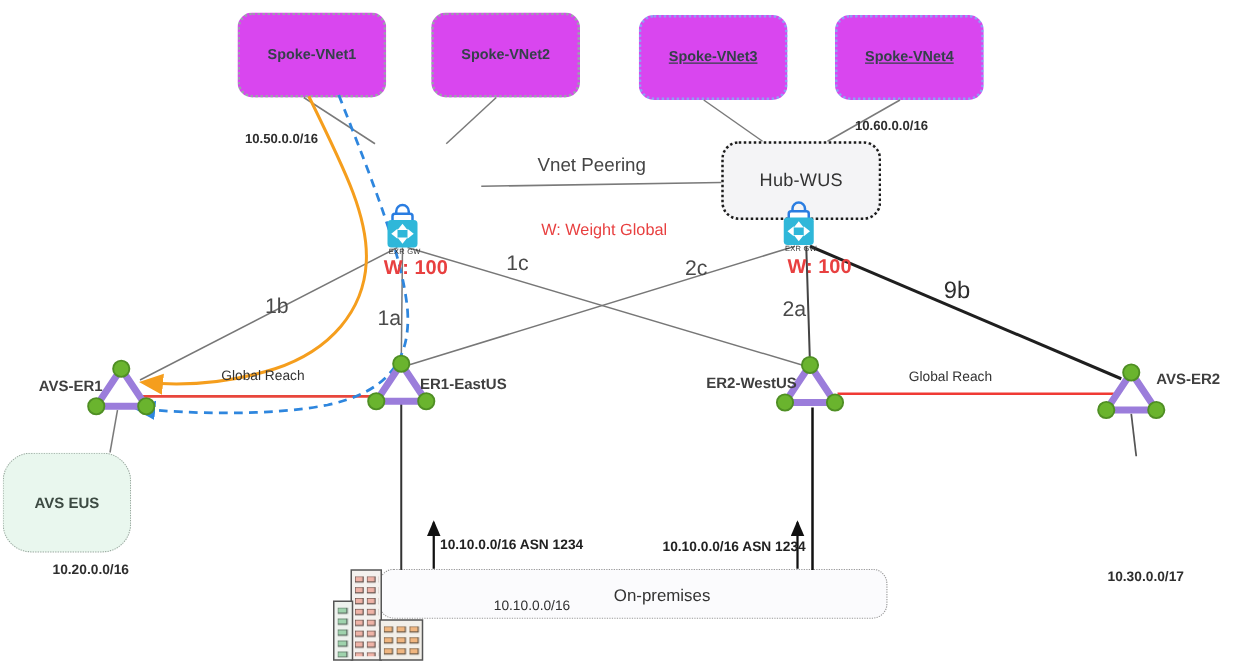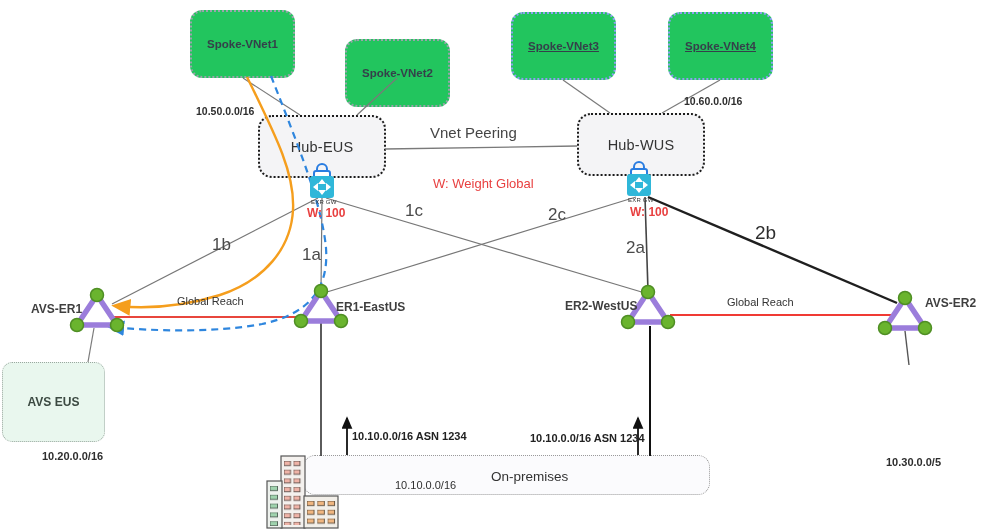--- a/index.html
+++ b/index.html
@@ -1,66 +1,63 @@
 <!DOCTYPE html>
 <html><head>
 <meta charset="utf-8">
 <style>
   html,body{margin:0;padding:0;background:#fff;}
   .canvas{position:relative;width:999px;height:530px;background:#ffffff;overflow:hidden;
           font-family:"Liberation Sans", sans-serif;color:#3a3a3a;}
   .layer{position:absolute;left:0;top:0;pointer-events:none;}
   .box{position:absolute;border-radius:12px;box-sizing:border-box;display:flex;align-items:center;justify-content:center;}
-  .spoke{width:105px;height:68px;background:#22c55e;border:2px dotted #9aa3ab;font-size:11.5px;font-weight:600;color:#35404a;}
+  .spoke{width:119px;height:68px;background:#d946ef;border:2px dotted #9aa3ab;font-size:11.5px;font-weight:600;color:#35404a;}
   .spoke.blue{border-color:#8e9ff2;text-decoration:underline;}
   .hub{width:128px;height:63px;background:#f4f4f6;border:2.5px dotted #1c1c1c;border-radius:14px;
        font-size:14.5px;color:#333;letter-spacing:.2px;}
   .avsbox{background:#e9f7ee;border:1.6px dotted #9aa79f;border-radius:10px;font-size:12px;color:#3c4a42;font-weight:600;}
   .onprem{width:407px;height:40px;background:#fbfbfd;border:1.6px dotted #9a9a9a;border-radius:12px;}
   .lbl{position:absolute;white-space:nowrap;}
   .cidr{font-size:10.5px;font-weight:600;color:#2e2e2e;}
   .peer{font-size:15px;color:#454545;text-align:right;}
   .red{color:#e84040;}
   .note{font-size:13px;}
-  .w100{font-size:12px;font-weight:600;}
+  .w100{font-size:16px;font-weight:600;}
   .linklbl{font-size:17px;color:#4a4a4a;}
   .linklbl.big{font-size:19px;color:#2e2e2e;}
   .node{font-size:12px;font-weight:600;color:#3f3f3f;}
   .gr{font-size:11px;color:#333;}
   .small{font-size:11px;color:#2f2f2f;text-align:right;}
   .bgp{font-size:11px;font-weight:600;color:#222;}
   .gwlbl{position:absolute;font-size:6px;color:#333;letter-spacing:.2px;}
   .onpremlbl{font-size:13.5px;color:#333;margin-left:31px;}
 </style>
 </head>
 <body>
 
 <div class="canvas">
 
   <div class="box spoke" style="left:190px;top:10px;">
     <span>Spoke-VNet1</span>
   </div>
-  <div class="box spoke" style="left:345px;top:10px;margin-top:29px;">
+  <div class="box spoke" style="left:345px;top:10px;">
     <span>Spoke-VNet2</span>
   </div>
   <div class="box spoke blue" style="left:511px;top:12px;">
     <span>Spoke-VNet3</span>
   </div>
   <div class="box spoke blue" style="left:668px;top:12px;">
     <span>Spoke-VNet4</span>
   </div>
 
-  <div class="box hub" style="left:258px;top:115px;">
-    <span>Hub-EUS</span>
-  </div>
   <div class="box hub" style="left:577px;top:113px;">
     <span>Hub-WUS</span>
   </div>
 
-  <div class="box avsbox" style="left:2px;top:362px;width:103px;height:80px;">
+  <div class="box avsbox" style="left:2px;top:362px;width:103px;height:80px;border-radius:23px;">
     <span>AVS EUS</span>
   </div>
 
   <div class="box onprem" style="left:303px;top:455px;"></div>
 
   <svg class="layer" width="999" height="530" viewBox="0 0 999 530">
     <defs>
       <marker id="mBlack" markerWidth="8" markerHeight="8" refX="6" refY="3" orient="auto">
         <path d="M0,0 L7,3 L0,6 Z" fill="#111"></path>
       </marker>
@@ -167,32 +164,32 @@
   <div class="lbl w100 red" style="left:630px;top:205px;">W: 100</div>
 
   <div class="gwlbl" style="left:311px;top:199px;">EXR GW</div>
   <div class="gwlbl" style="left:628px;top:197px;">EXR GW</div>
 
   <div class="lbl linklbl" style="left:212px;top:235px;">1b</div>
   <div class="lbl linklbl" style="left:302px;top:245px;">1a</div>
   <div class="lbl linklbl" style="left:405px;top:201px;">1c</div>
   <div class="lbl linklbl" style="left:548px;top:205px;">2c</div>
   <div class="lbl linklbl" style="left:626px;top:238px;">2a</div>
-  <div class="lbl linklbl big" style="left:755px;top:222px;">2b</div>
+  <div class="lbl linklbl big" style="left:755px;top:222px;">9b</div>
 
   <div class="lbl node" style="left:31px;top:302px;">AVS-ER1</div>
   <div class="lbl node" style="left:336px;top:300px;">ER1-EastUS</div>
   <div class="lbl node" style="left:565px;top:299px;">ER2-WestUS</div>
   <div class="lbl node" style="left:925px;top:296px;">AVS-ER2</div>
 
   <div class="lbl gr" style="left:177px;top:295px;">Global Reach</div>
   <div class="lbl gr" style="left:727px;top:296px;">Global Reach</div>
 
   <div class="lbl cidr" style="left:42px;top:450px;font-size:11px;">10.20.0.0/16</div>
-  <div class="lbl cidr" style="left:886px;top:456px;font-size:11px;">10.30.0.0/5</div>
+  <div class="lbl cidr" style="left:886px;top:456px;font-size:11px;">10.30.0.0/17</div>
 
   <div class="lbl onpremlbl" style="left:460px;top:469px;">On-premises</div>
   <div class="lbl small" style="left:395px;top:479px;">10.10.0.0/16</div>
 
   <div class="lbl bgp" style="left:352px;top:430px;">10.10.0.0/16 ASN 1234</div>
   <div class="lbl bgp" style="left:530px;top:432px;">10.10.0.0/16 ASN 1234</div>
 
 </div>
 
 </body></html>

